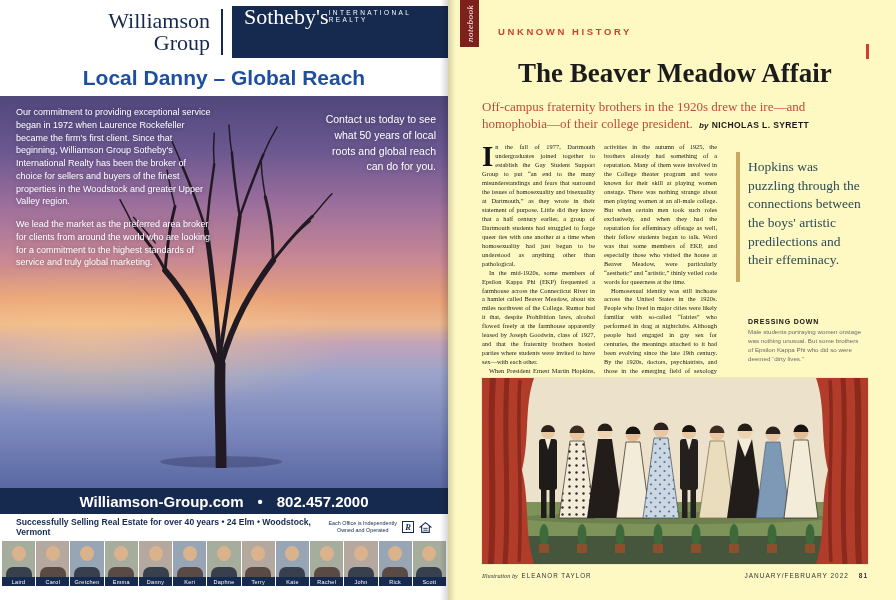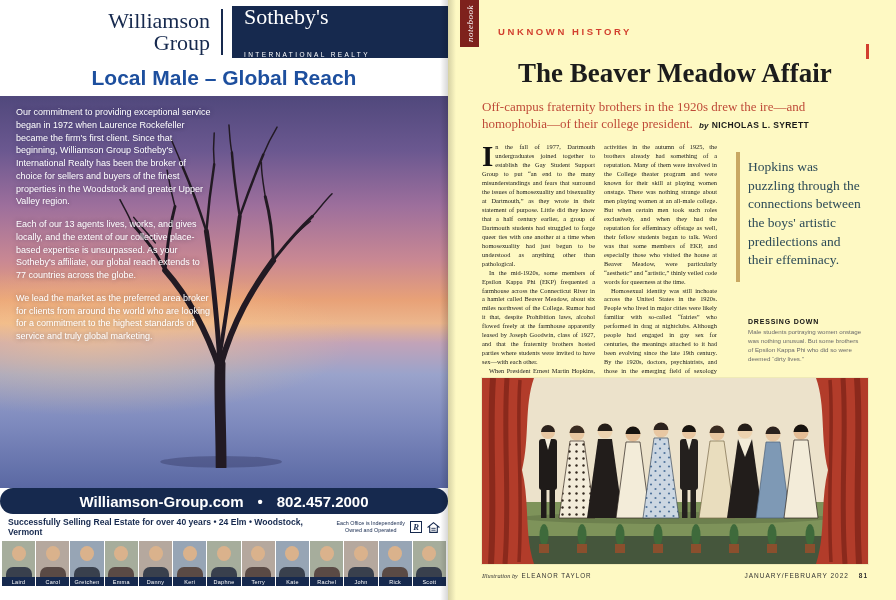--- a/index.html
+++ b/index.html
@@ -8,42 +8,42 @@
   .spread { position:relative; width:896px; height:600px; background:#fff; overflow:hidden; margin:0 auto; }
 
   
   .ad { position:absolute; left:0; top:0; width:468px; height:600px; background:#fff; }
 
   .ad-header { position:absolute; top:6px; left:0; width:448px; height:52px; display:flex; align-items:stretch; }
   .hdr-left { width:210px; background:#fff; display:flex; align-items:center; justify-content:flex-end; }
   .brand-name { font-family:"Liberation Serif", serif; font-size:22px; color:#16294e; text-align:right; line-height:1.02; }
   .brand-name span { display:block; }
   .hdr-divider { width:2px; background:#16294e; margin:3px 9px 3px 11px; }
-  .hdr-right { flex:1; background:#16294e; color:#fff; display:flex; flex-direction:column; justify-content:space-between; padding-left:12px; }
+  .hdr-right { flex:1; background:#16294e; color:#fff; display:flex; flex-direction:row; justify-content:flex-end; padding-left:12px; }
   .sothebys { font-family:"Liberation Serif", serif; font-size:22px; line-height:1; }
   .sothebys-sub { font-size:6.5px; letter-spacing:2.4px; margin-top:3px; }
 
   .ad-headline { position:absolute; top:66px; left:0; width:448px; text-align:center; font-size:21px; font-weight:bold; color:#1d4f9e; }
 
   .ad-photo { position:absolute; top:96px; left:0; width:448px; height:392px; overflow:hidden;
     background:linear-gradient(180deg,
       #50487c 0%, #6b5890 14%, #9d6f9c 28%, #c98893 42%,
       #e8a177 52%, #ecb68d 58%, #c2a3b8 63%, #9aa3cb 71%,
       #7d89bd 84%, #5a68a3 100%); }
   .glow { position:absolute; left:-70px; top:160px; width:460px; height:170px;
     background:radial-gradient(ellipse at 35% 50%, rgba(255,205,135,0.55), rgba(255,205,135,0) 62%); }
   .tree { position:absolute; left:118px; top:16px; width:216px; height:356px; z-index:1; }
   .ad-copy { position:absolute; left:16px; top:10px; width:196px; color:#fff; font-size:9px; line-height:1.42; z-index:2; text-shadow:0 0 5px rgba(30,30,70,.45); }
   .ad-copy p { margin-bottom:10px; }
   .ad-contact { position:absolute; right:12px; top:16px; width:122px; color:#fff; font-size:10.5px; line-height:1.5; text-align:right; z-index:2; text-shadow:0 0 5px rgba(30,30,70,.45); }
 
   .ad-bar { position:absolute; top:488px; left:0; width:448px; height:26px; background:#16294e; color:#fff;
-    display:flex; align-items:center; justify-content:center; gap:14px; font-size:15px; font-weight:bold;border-radius:13px; }
-
-  .ad-info { position:absolute; top:514px; left:0; width:448px; height:26px; display:flex; align-items:center; padding:0 8px; color:#16294e; gap:5px; }
+    display:flex; align-items:center; justify-content:center; gap:14px; font-size:15px; font-weight:bold; }
+
+  .ad-info { position:absolute; top:514px; left:0; width:448px; height:26px; display:flex; align-items:center; padding:0 16px; color:#16294e; gap:5px; }
   .info-line { flex:1; font-size:8.6px; font-weight:bold; }
   .disclaimer { font-size:5.4px; text-align:center; line-height:1.25; }
   .disclaimer span { display:block; }
   .logo-r { width:12px; height:12px; border:1.2px solid #16294e; display:flex; align-items:center; justify-content:center;
     font-family:"Liberation Serif", serif; font-style:italic; font-weight:bold; font-size:8.5px; color:#16294e; }
   .logo-house { display:block; }
 
   .agents { position:absolute; top:541px; left:2px; width:444px; height:45px; display:flex; gap:1px; }
   .agent { flex:1; display:flex; flex-direction:column; overflow:hidden; }
   .agent-photo { flex:1; position:relative; overflow:hidden; }
@@ -107,21 +107,21 @@
           <span>Group</span>
         </div>
       </div>
       <div class="hdr-divider"></div>
       <div class="hdr-right">
         <div class="sothebys">Sotheby's</div>
         <div class="sothebys-sub">INTERNATIONAL REALTY</div>
       </div>
     </header>
 
-    <div class="ad-headline">Local Male – Global Reach</div>
+    <div class="ad-headline">Local Danny – Global Reach</div>
 
     <div class="ad-photo">
       <div class="glow"></div>
       <svg class="tree" viewBox="0 0 220 360" aria-hidden="true">
         <ellipse cx="105" cy="355" rx="62" ry="6" fill="rgba(25,25,60,0.28)"></ellipse>
         <g stroke="#221a23" fill="none" stroke-linecap="round">
           <path d="M105,360 C105,320 103,290 104,255" stroke-width="11"></path>
           <path d="M104,262 C88,215 70,185 48,160" stroke-width="6"></path>
           <path d="M104,258 C118,210 136,180 158,150" stroke-width="6"></path>
           <path d="M104,255 C100,200 96,160 90,120" stroke-width="5"></path>
@@ -141,23 +141,23 @@
           <path d="M116,40 C114,30 114,24 113,12" stroke-width="1.5"></path>
           <path d="M148,42 C152,32 156,24 162,14" stroke-width="1.5"></path>
           <path d="M198,105 C206,96 210,90 218,82" stroke-width="1.5"></path>
           <path d="M150,85 C148,72 146,62 146,50" stroke-width="1.5"></path>
           <path d="M38,132 C30,122 24,116 16,106" stroke-width="1.5"></path>
           <path d="M172,132 C180,124 186,118 196,110" stroke-width="1.5"></path>
         </g>
       </svg>
       <div class="ad-copy">
         <p>Our commitment to providing exceptional service began in 1972 when Laurence Rockefeller became the firm's first client. Since that beginning, Williamson Group Sotheby's International Realty has been the broker of choice for sellers and buyers of the finest properties in the Woodstock and greater Upper Valley region.</p>
-        <p>Each of our 13 agents lives, works, and gives locally, and the extent of our collective place-based expertise is unsurpassed. As your Sotheby's affiliate, our global reach extends to 77 countries across the globe.</p>
         <p>We lead the market as the preferred area broker for clients from around the world who are looking for a commitment to the highest standards of service and truly global marketing.</p>
       </div>
+      <div class="ad-contact">Contact us today to see what 50 years of local roots and global reach can do for you.</div>
     </div>
 
     <div class="ad-bar">
       <span>Williamson-Group.com</span>
       <span class="bullet">•</span>
       <span>802.457.2000</span>
     </div>
 
     <div class="ad-info">
       <div class="info-line">Successfully Selling Real Estate for over 40 years   •   24 Elm  •  Woodstock, Vermont</div>

